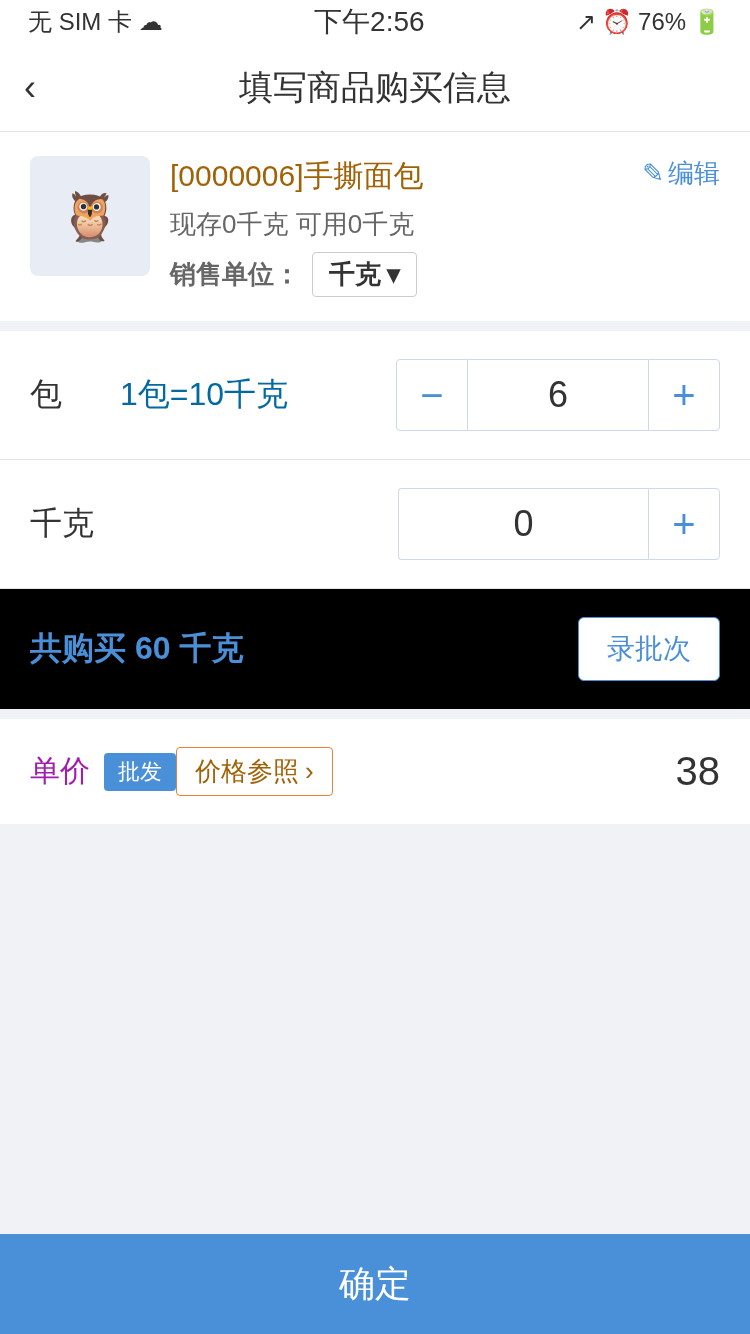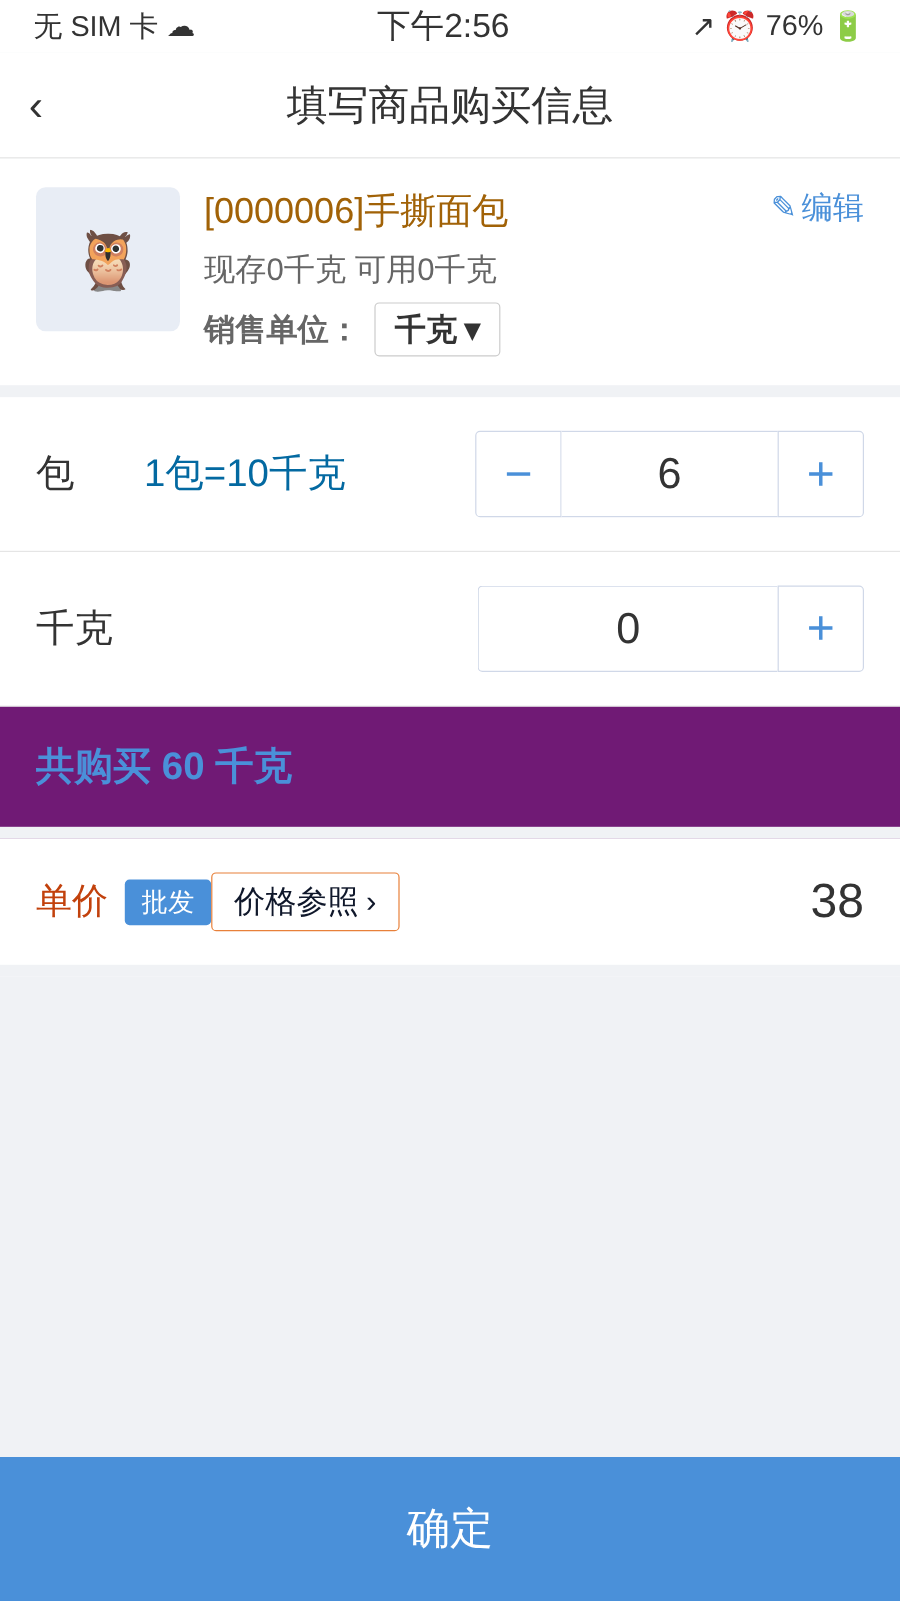--- a/index.html
+++ b/index.html
@@ -171,21 +171,21 @@
     .qty-btn-left {
       border-radius: 4px 0 0 4px;
     }
 
     
     .total-row {
       display: flex;
       align-items: center;
       justify-content: space-between;
       padding: 28px 30px;
-      background: #701a75;
+      background: #000000;
       border-bottom: 10px solid #f0f2f5;
     }
     .total-text {
       font-size: 32px;
       color: #333;
     }
     .total-text span {
       color: #4a90d9;
       font-weight: 600;
     }
@@ -200,32 +200,32 @@
     }
 
     
     .price-section {
       background: #fff;
       padding: 28px 30px;
       display: flex;
       align-items: center;
       border-bottom: 10px solid #f0f2f5;
     }
-    .price-label { font-size: 30px; color: #c2410c; margin-right: 14px; }
+    .price-label { font-size: 30px; color: #a21caf; margin-right: 14px; }
     .price-tag-blue {
       background: #4a90d9;
       color: #fff;
       font-size: 22px;
       padding: 4px 14px;
       border-radius: 4px;
       margin-right: 0;
     }
     .price-ref-btn {
       border: 1.5px solid #e8803a;
-      color: #0f172a;
+      color: #a16207;
       font-size: 26px;
       padding: 6px 18px;
       border-radius: 4px;
       display: flex;
       align-items: center;
       gap: 6px;
       cursor: pointer;
     }
     .price-value {
       margin-left: auto;
@@ -254,21 +254,21 @@
       margin-top: 10px;
     }
     .pencil-icon { color: #aaa; font-size: 30px; }
     .remark-text { font-size: 28px; color: #aaa; }
 
     
     .footer {
       position: fixed;
       bottom: 0;
       width: 750px;
-      height: 120px;
+      height: 100px;
       background: #4a90d9;
       display: flex;
       align-items: center;
       justify-content: center;
       cursor: pointer;
     }
     .confirm-btn-text {
       font-size: 36px;
       color: #fff;
       font-weight: 500;
@@ -343,20 +343,21 @@
       <button class="qty-btn qty-btn-right">+</button>
     </div>
   </div>
 
   <div class="total-row">
     <div class="total-text">
       <span>共购买</span>
       <span>60</span>
       <span>千克</span>
     </div>
+    <button class="batch-btn">录批次</button>
   </div>
 
   <div class="price-section">
     <span class="price-label">单价</span>
     <span class="price-tag-blue">批发</span>
     <div class="price-ref-btn">
       <span>价格参照</span>
       <span>›</span>
     </div>
     <span class="price-value">38</span>

